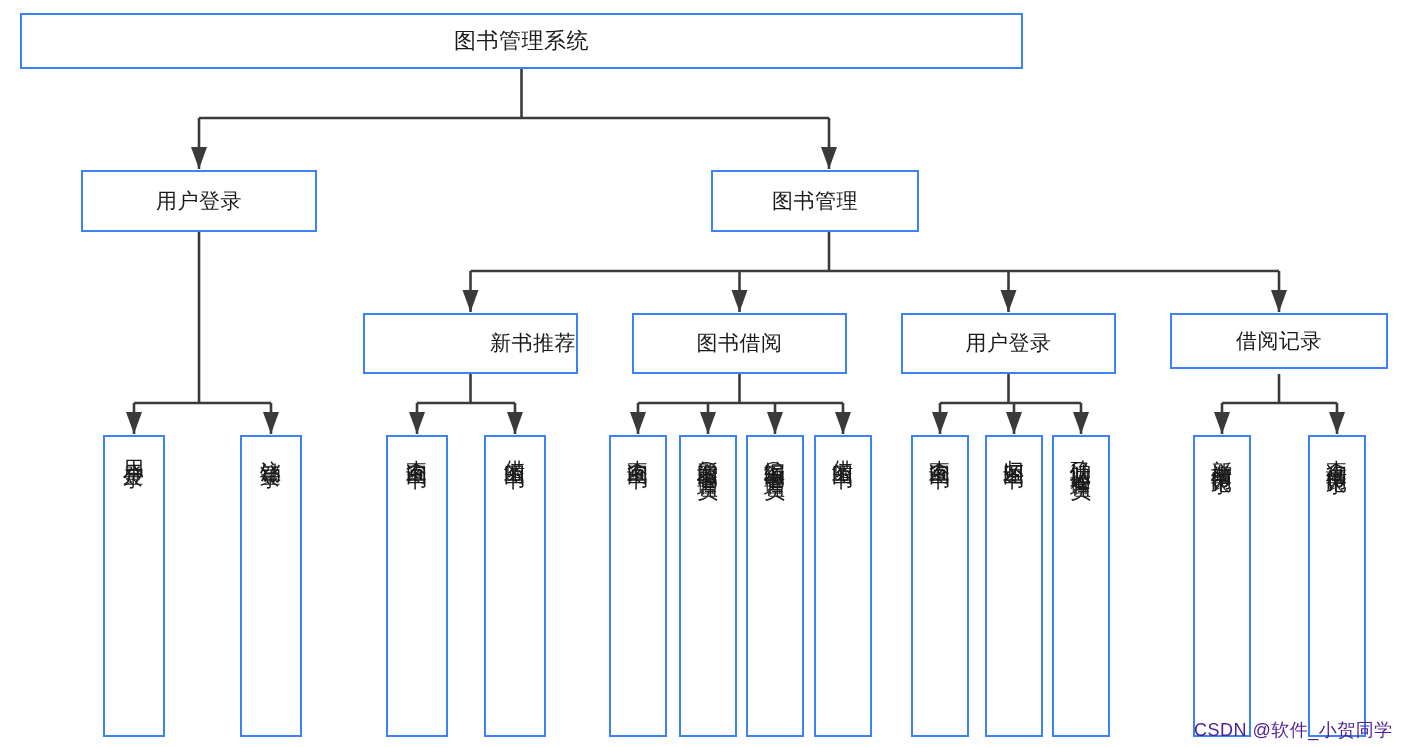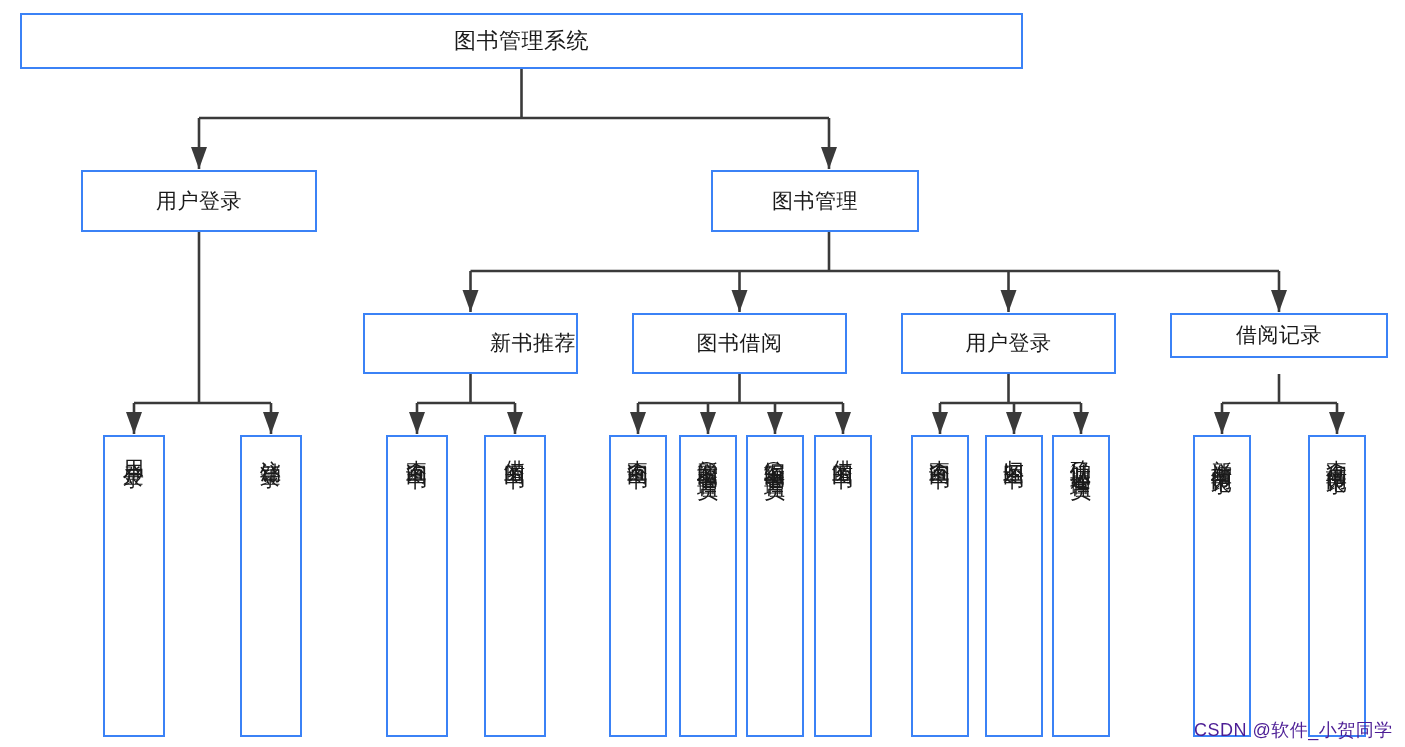--- a/index.html
+++ b/index.html
@@ -142,21 +142,21 @@
 
   <div class="node horiz" style="left: 363px; top: 313px; width: 215px; height: 61px; justify-content: flex-end;">
     <span class="lbl">新书推荐</span>
   </div>
   <div class="node horiz" style="left: 632px; top: 313px; width: 215px; height: 61px;">
     <span class="lbl">图书借阅</span>
   </div>
   <div class="node horiz" style="left: 901px; top: 313px; width: 215px; height: 61px;">
     <span class="lbl">用户登录</span>
   </div>
-  <div class="node horiz" style="left: 1170px; top: 313px; width: 218px; height: 45px;">
+  <div class="node horiz" style="left: 1170px; top: 313px; width: 218px; height: 56px;">
     <span class="lbl">借阅记录</span>
   </div>
 
   <div class="node vert" style="left: 103px; top: 435px; width: 62px; height: 302px;">
     <span class="lbl">用户登录</span>
   </div>
   <div class="node vert" style="left: 240px; top: 435px; width: 62px; height: 302px;">
     <span class="lbl">注销登录</span>
   </div>
   <div class="node vert" style="left: 386px; top: 435px; width: 62px; height: 302px;">

